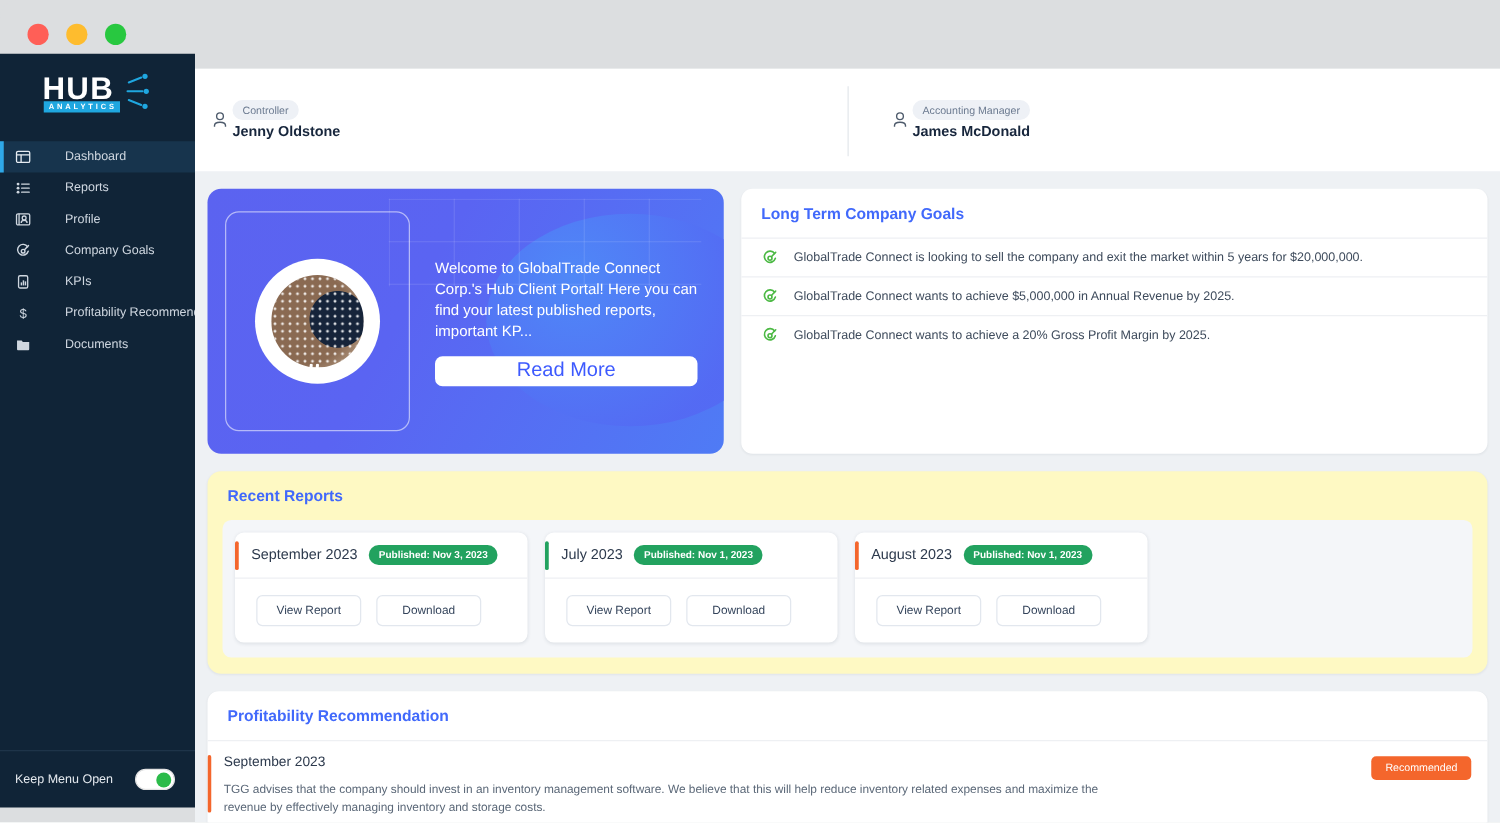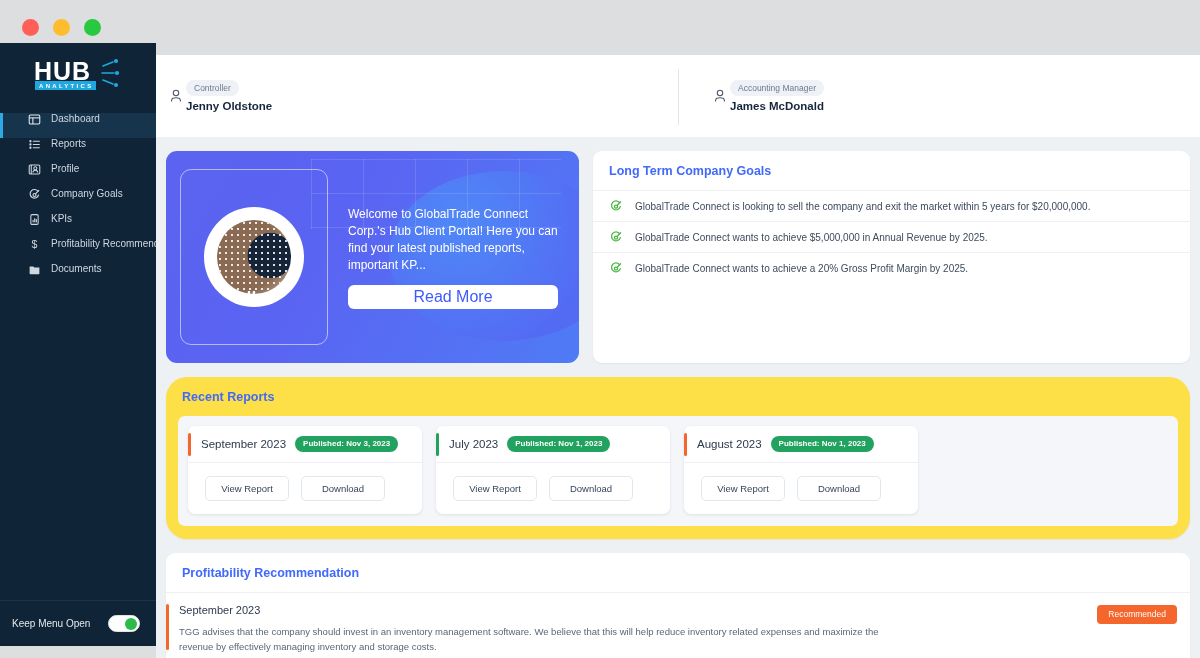--- a/index.html
+++ b/index.html
@@ -50,22 +50,22 @@
   .logo-sub {
     position: absolute; left: 5px; top: 25px;
     background: #1fa7e0; color: #ffffff;
     font-size: 6px; font-weight: 700; letter-spacing: 2.3px;
     padding: 1.5px 3px 1px 4px;
   }
   .logo-burst { position: absolute; right: -6px; top: 0px; width: 34px; height: 34px; }
 
   #nav { margin-top: 6px; }
   .nav-item {
-    display: flex; gap: 10px;
-    height: 25px; padding-left: 28px;
+    display: flex; align-items: center; gap: 27px;
+    height: 25px; padding-left: 12px;
     color: #cfd7e0; font-size: 10px;
     position: relative; cursor: pointer;
   }
   .nav-item.active {
     background: #17344d;
   }
   .nav-item.active::before {
     content: ""; position: absolute; left: 0; top: 0;
     width: 3px; height: 100%; background: #2fa8e8;
   }
@@ -207,21 +207,21 @@
     display: flex; align-items: center; gap: 12px;
     padding: 0 16px; height: 31px;
     border-top: 1px solid #eef0f3;
   }
   .goal-ico { width: 14px; height: 14px; flex: none; }
   .goal-text { color: #3e4b5c; font-size: 10px; }
 
   
   #reports-card {
     margin-top: 14px;
-    background: #fde047; border-radius: 21px;
+    background: #fef9c3; border-radius: 11px;
     box-shadow: 0 1px 2px rgba(16,36,55,.06);
     padding-bottom: 13px;
   }
   #reports-strip {
     display: flex; gap: 14px;
     margin: 0 12px; padding: 10px 10px 12px;
     background: #f4f6f9; border-radius: 7px;
   }
   .report-card {
     width: 234px; background: #ffffff;

